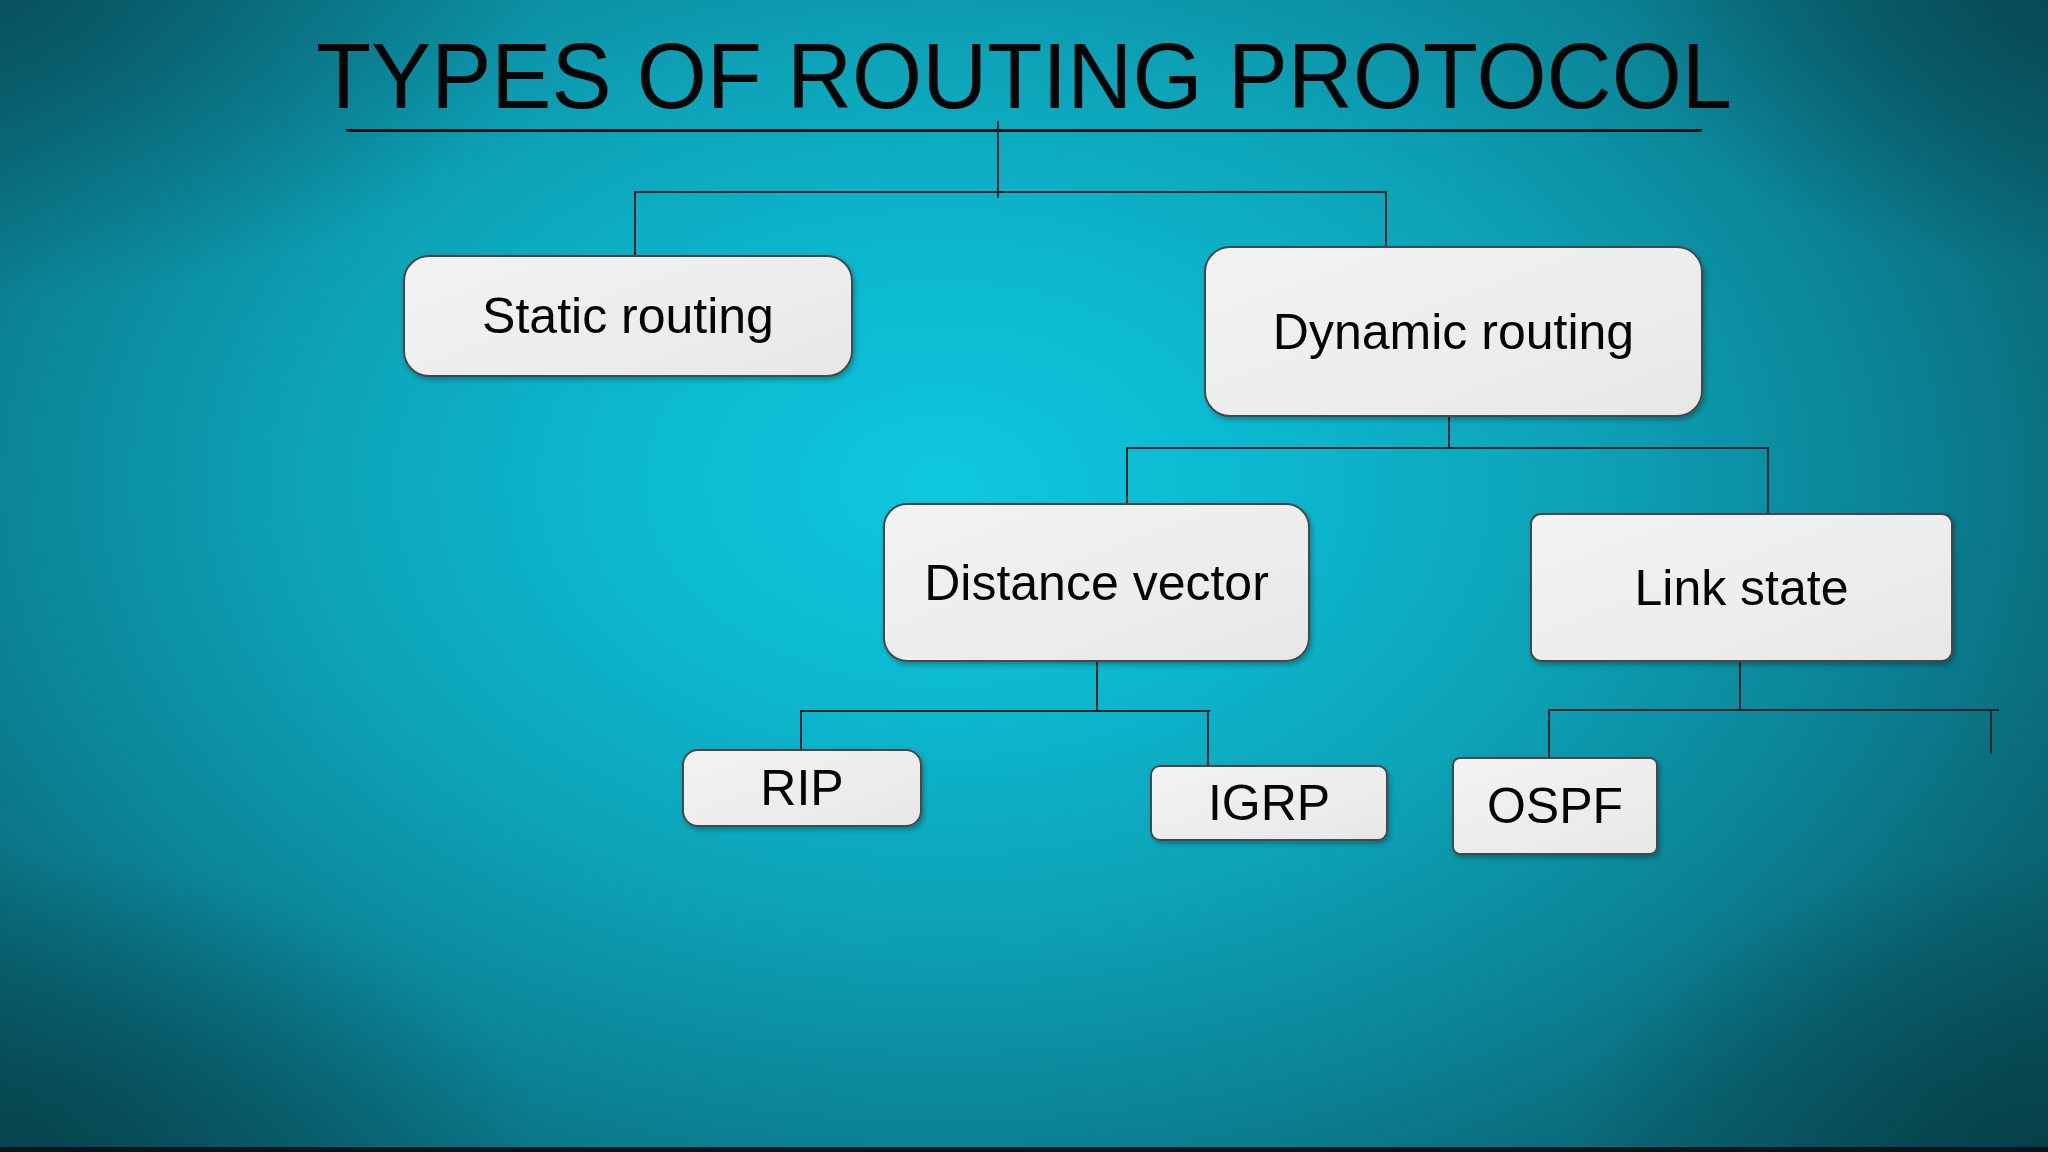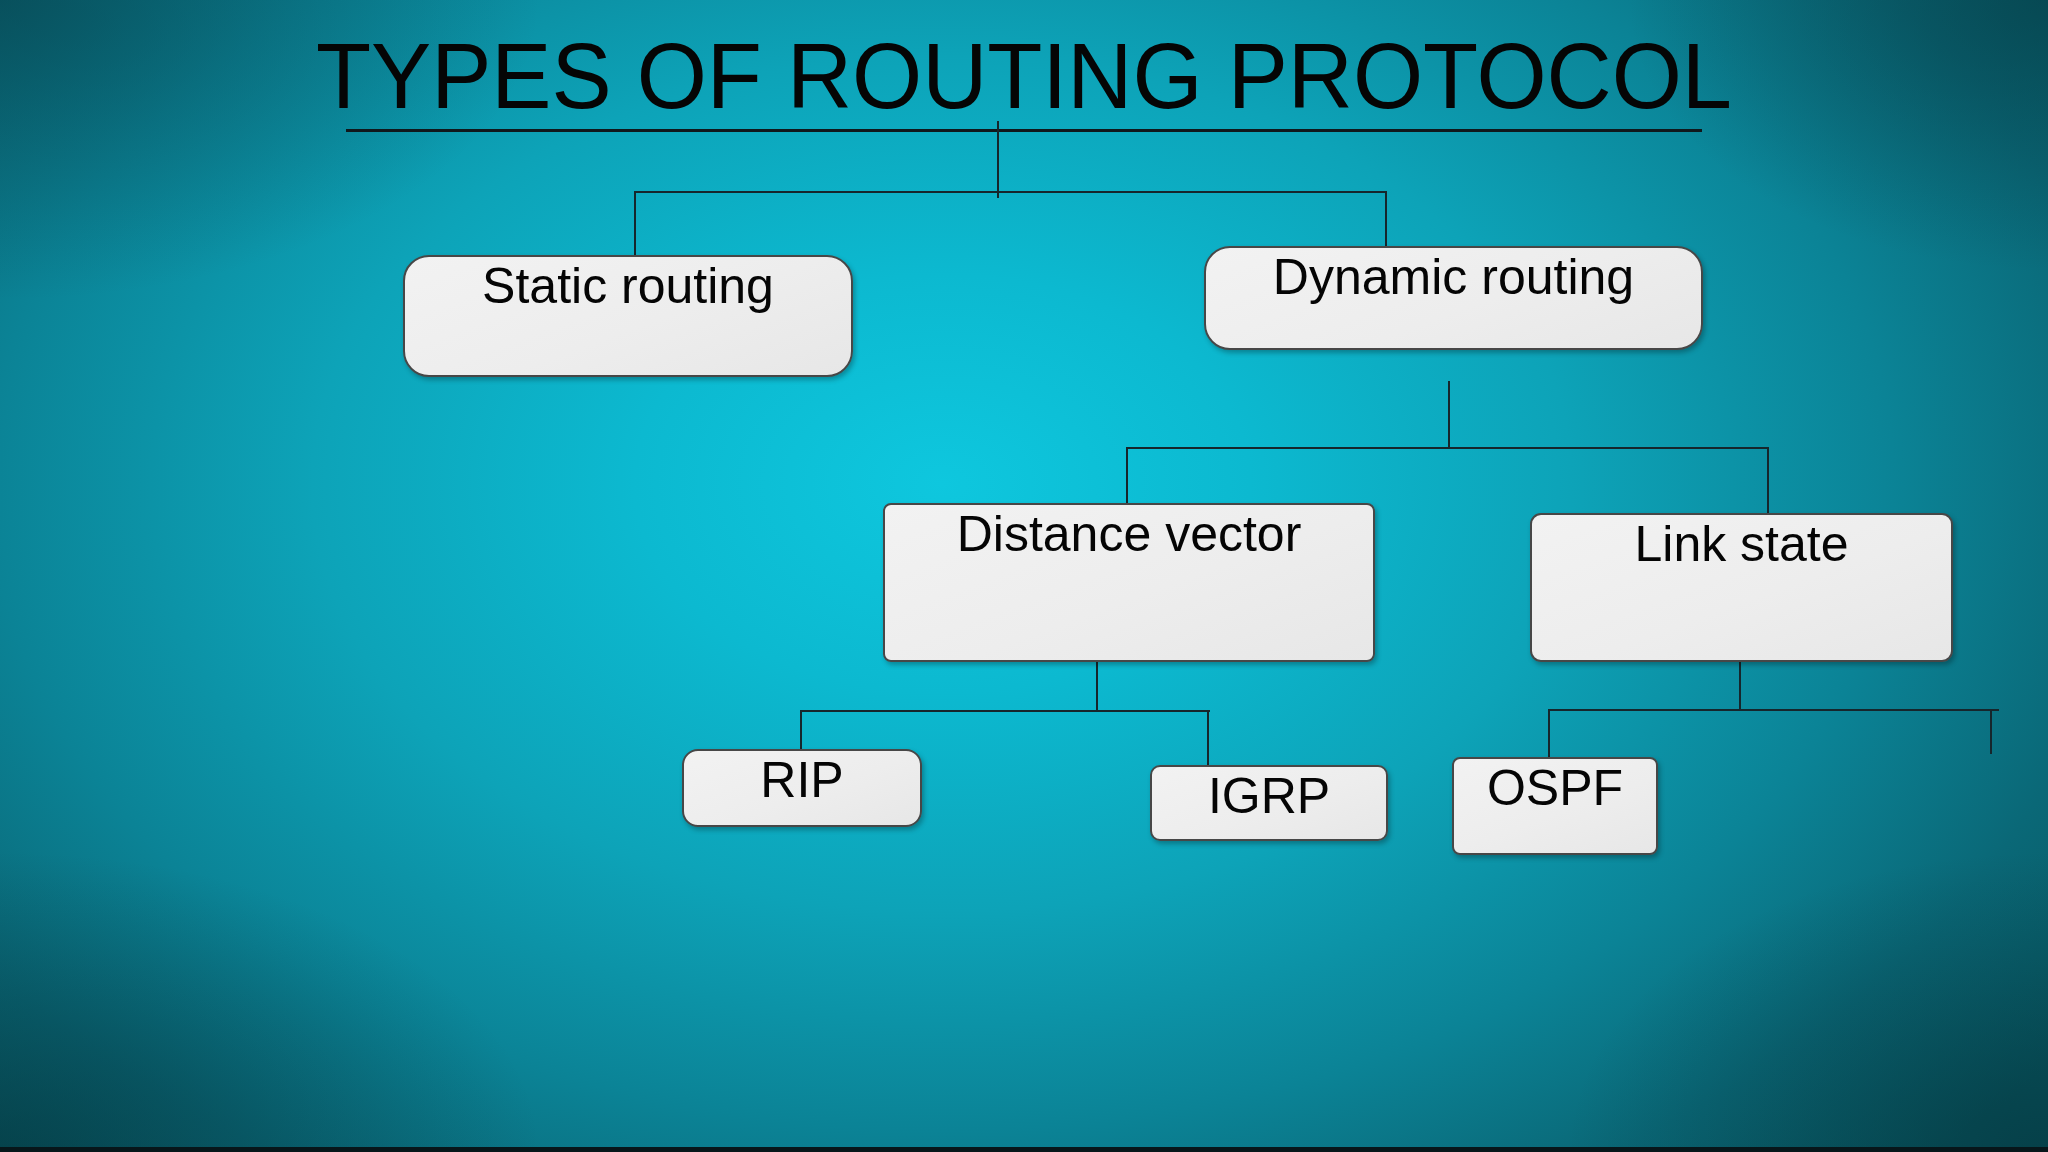--- a/index.html
+++ b/index.html
@@ -54,21 +54,21 @@
     height: 3px;
     background: #10181c;
   }
   .node {
     position: absolute;
     box-sizing: border-box;
     background: linear-gradient(160deg, #f2f2f2 0%, #ededed 55%, #e7e7e7 100%);
     border: 2px solid #474747;
     box-shadow: 2px 3px 5px rgba(0,0,0,0.28);
     display: flex;
-    align-items: flex-start;
+    align-items: center;
     justify-content: center;
     font-size: 50px;
     color: #050505;
     white-space: nowrap;
   }
   .line {
     position: absolute;
     background: #16262c;
   }
 </style>
@@ -97,25 +97,25 @@
 
   <div class="line" style="left:1739px; top:662px; width:2px; height:49px;"></div>
   <div class="line" style="left:1548px; top:709px; width:451px; height:2px;"></div>
   <div class="line" style="left:1548px; top:709px; width:2px; height:49px;"></div>
   <div class="line" style="left:1990px; top:709px; width:2px; height:45px;"></div>
 
   <div class="node" style="left:403px; top:255px; width:450px; height:122px; border-radius:26px;">
     <span>Static routing</span>
   </div>
 
-  <div class="node" style="left:1204px; top:246px; width:499px; height:104px; border-radius:26px;">
+  <div class="node" style="left:1204px; top:246px; width:499px; height:171px; border-radius:26px;">
     <span>Dynamic routing</span>
   </div>
 
-  <div class="node" style="left:883px; top:503px; width:492px; height:159px; border-radius:8px;">
+  <div class="node" style="left:883px; top:503px; width:427px; height:159px; border-radius:24px;">
     <span>Distance vector</span>
   </div>
 
   <div class="node" style="left:1530px; top:513px; width:423px; height:149px; border-radius:11px;">
     <span>Link state</span>
   </div>
 
   <div class="node" style="left:682px; top:749px; width:240px; height:78px; border-radius:16px;">
     <span>RIP</span>
   </div>

